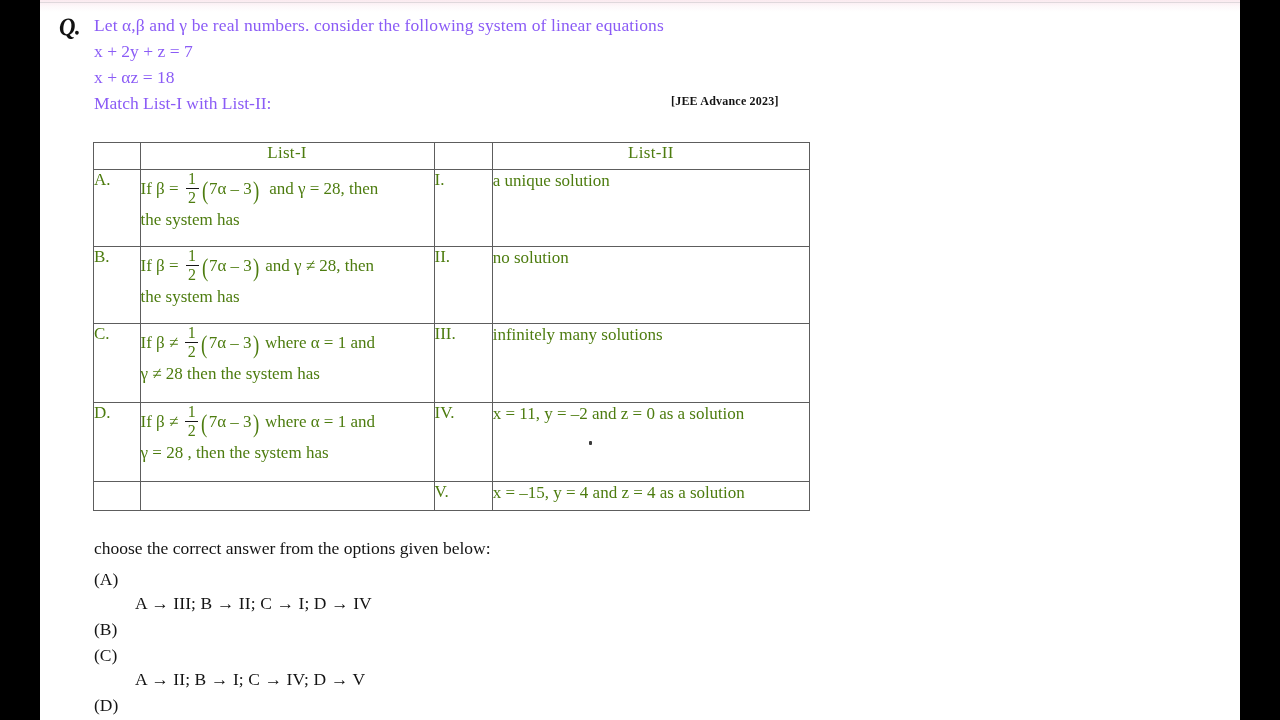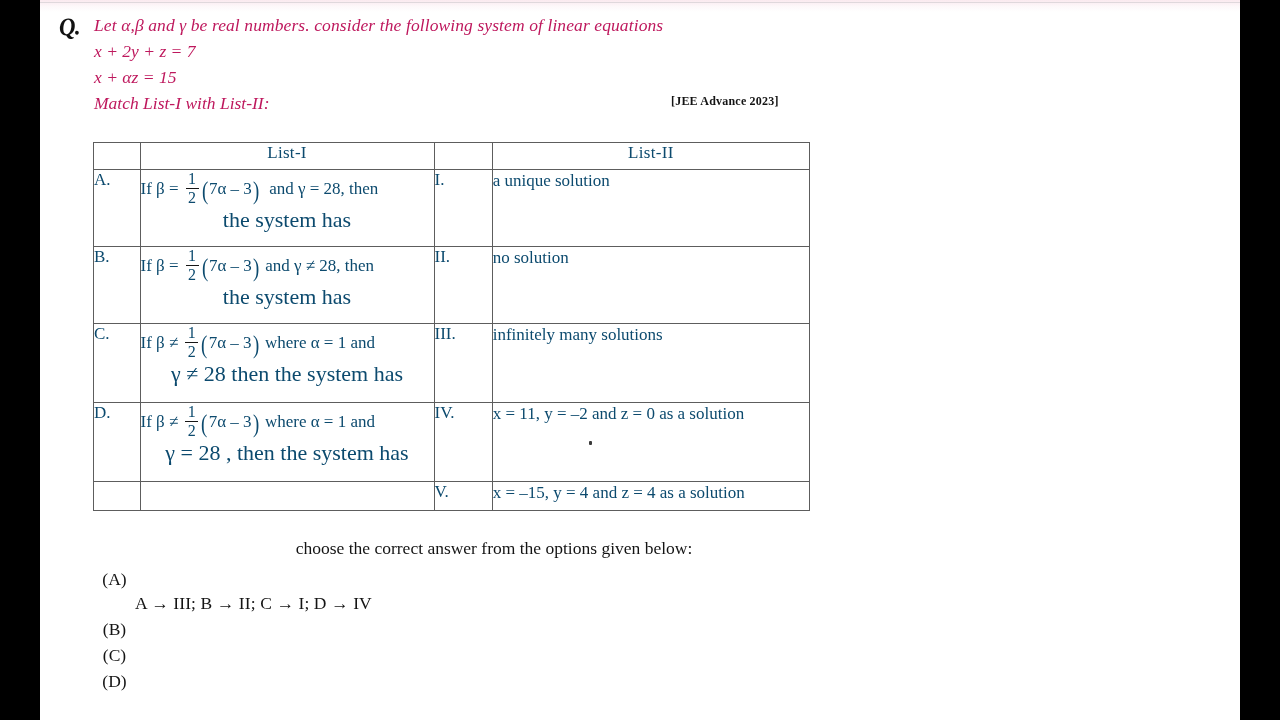--- a/index.html
+++ b/index.html
@@ -68,22 +68,21 @@
   .stem {
     position: absolute;
     left: 54px;
     top: 12px;
     width: 1100px;
   }
   .stem-line {
     font-size: 17.5px;
     line-height: 26px;
     white-space: nowrap;
-    color: #be185d;
-    font-style: italic;
+    color: #8b5cf6;
   }
   .stem-line.tight { letter-spacing: 0.1px; }
 
   .source-tag {
     position: absolute;
     left: 631px;
     top: 94px;
     font-size: 12px;
     font-weight: bold;
     letter-spacing: 0.2px;
@@ -97,21 +96,21 @@
     width: 717px;
     border-collapse: collapse;
     table-layout: fixed;
   }
   #match-table td, #match-table th {
     border: 1px solid #5d5d5d;
     padding: 0;
     vertical-align: top;
     font-weight: normal;
     font-size: 17px;
-    color: #0c4a6e;
+    color: #4d7c0f;
   }
   .col-a { width: 44px; }
   .col-b { width: 278px; }
   .col-c { width: 55px; }
   .col-d { width: 300px; }
 
   thead th {
     height: 26px;
     text-align: center;
     font-weight: bold;
@@ -143,25 +142,24 @@
   .expr-line1 {
     font-size: 17px;
     line-height: 20px;
     white-space: nowrap;
     display: flex;
     align-items: center;
     height: 38px;
     text-align: center;
   }
   .expr-line2 {
-    font-size: 22px;
+    font-size: 17px;
     line-height: 20px;
     white-space: nowrap;
     margin-top: 2px;
-    text-align: center;
   }
   .frac {
     display: inline-flex;
     flex-direction: column;
     align-items: center;
     justify-content: center;
     vertical-align: middle;
     margin: 0 2px;
     line-height: 1;
     position: relative;
@@ -201,21 +199,20 @@
     background: #3a3a3a;
     border-radius: 1px;
   }
 
   
   #answers {
     position: absolute;
     left: 54px;
     top: 535px;
     width: 800px;
-    text-align: center;
   }
   .choose-line {
     font-size: 17.5px;
     line-height: 26px;
     margin-bottom: 5px;
   }
   .opt-row {
     display: flex;
     font-size: 17.5px;
     line-height: 26px;
@@ -232,21 +229,21 @@
   <div id="scan-smudge"></div>
   <div id="scan-line"></div>
 
   <div id="content">
 
     <div class="q-marker">Q.</div>
 
     <div class="stem">
       <div class="stem-line tight">Let  α,β  and  γ  be real numbers. consider the following system of linear equations</div>
       <div class="stem-line">x + 2y + z = 7</div>
-      <div class="stem-line">x + αz = 15</div>
+      <div class="stem-line">x + αz = 18</div>
       <div class="stem-line">Match List-I with List-II:</div>
     </div>
 
     <div class="source-tag">[JEE Advance 2023]</div>
 
     <table id="match-table">
       <colgroup>
         <col class="col-a">
           <col class="col-b">
           <col class="col-c">
@@ -372,20 +369,21 @@
 
       <div class="opt-row">
         <span class="opt-label">(A)</span>
         <span class="opt-text">A → III; B → II; C → I; D → IV</span>
       </div>
       <div class="opt-row">
         <span class="opt-label">(B)</span>
       </div>
       <div class="opt-row">
         <span class="opt-label">(C)</span>
+        <span class="opt-text">A → II; B → I; C → IV; D → V</span>
       </div>
       <div class="opt-row">
         <span class="opt-label">(D)</span>
       </div>
     </div>
 
   </div>
 </div>
 
 </body></html>

